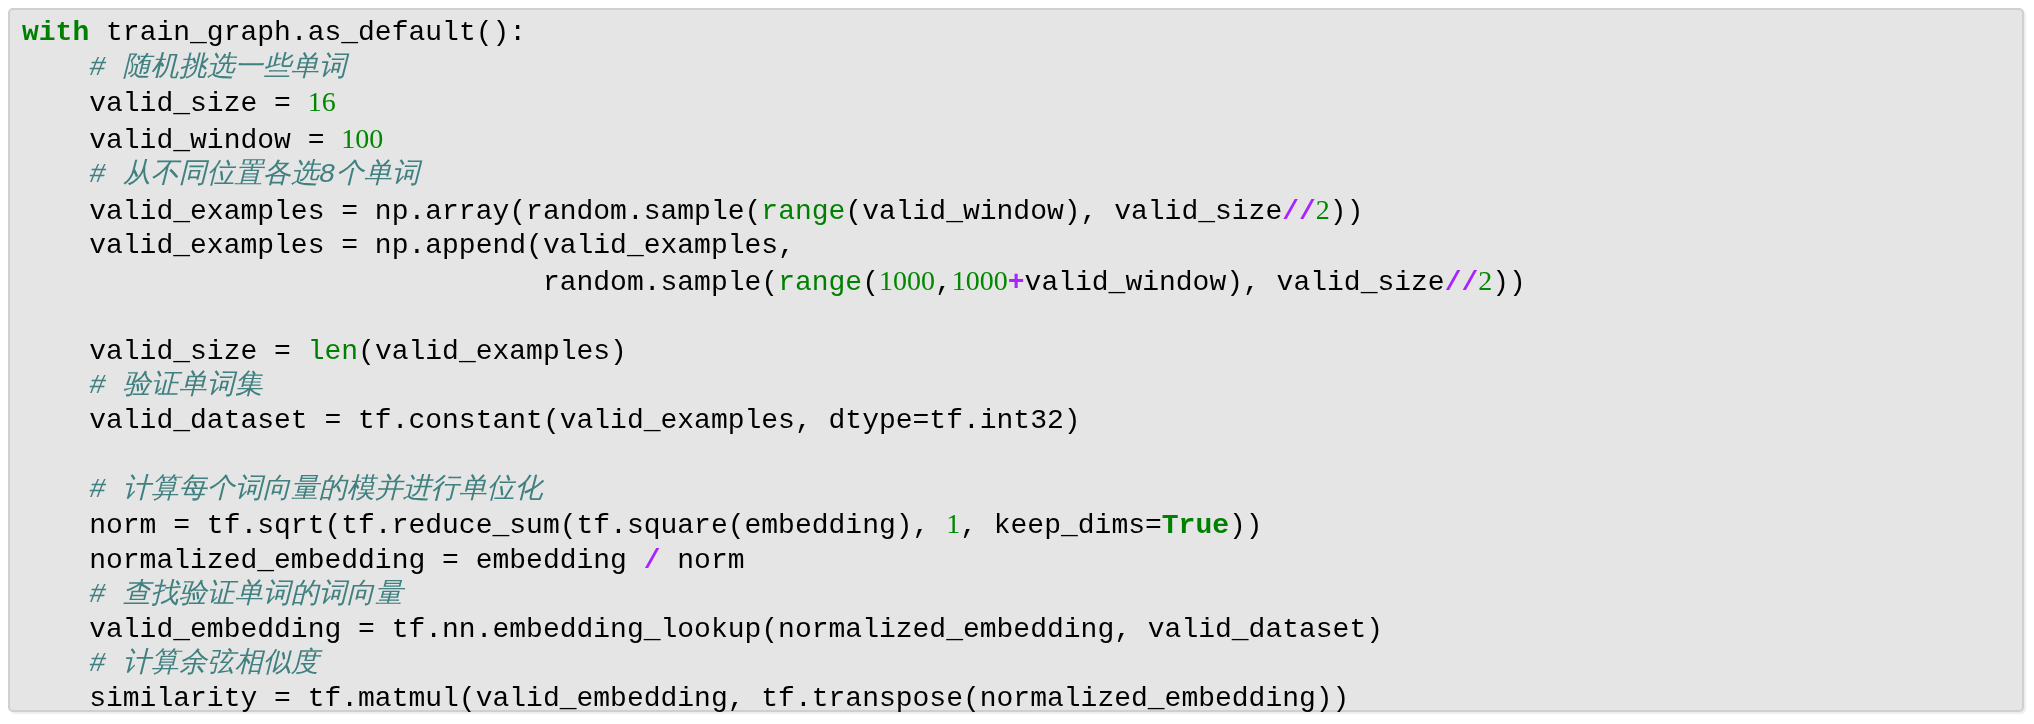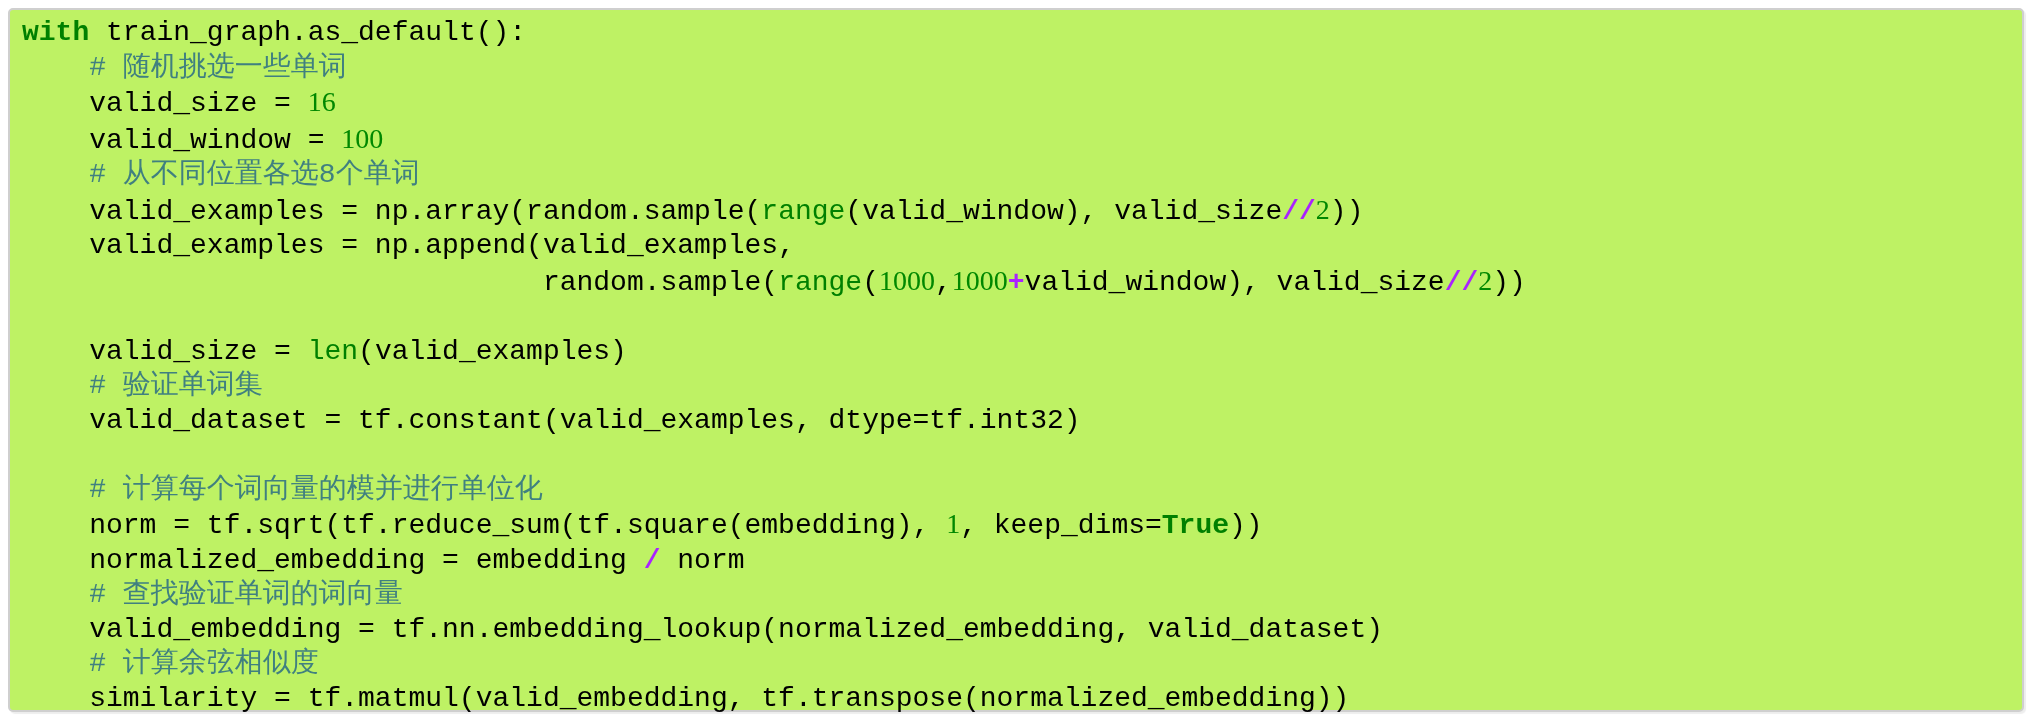--- a/index.html
+++ b/index.html
@@ -10,21 +10,21 @@
     height: 724px;
     overflow: hidden;
     font-family: "Liberation Sans", sans-serif;
   }
   .code-cell {
     position: absolute;
     left: 8px;
     top: 8px;
     width: 2012px;
     height: 700px;
-    background: #bef264;
+    background: #e5e5e5;
     border: 2px solid #cfcfcf;
     border-radius: 5px;
     box-shadow: 2px 2px 1px rgba(0,0,0,0.07);
     box-sizing: content-box;
     cursor: text;
   }
   pre.code-area {
     margin: 0;
     padding: 6px 0 0 12px;
     font-family: "Liberation Mono", "DejaVu Sans Mono", monospace;
@@ -32,20 +32,20 @@
     line-height: 34.5px;
     color: #000000;
     white-space: pre;
   }
   .code-line { min-height: 34.5px; }
   .tok-p { color: #000000; }
   .tok-k { color: #008000; font-weight: bold; }
   .tok-b { color: #008000; }
   .tok-n { color: #008800; font-family: Liberation Serif, serif; }
   .tok-o { color: #AA22FF; font-weight: bold; }
-  .tok-c { color: #408080; }
+  .tok-c { color: #408080; font-style: italic; }
 </style>
 </head>
 <body>
 
 <div class="code-cell">
   <pre class="code-area"><div class="code-line"><span class="tok-k">with</span><span class="tok-p"> train_graph.as_default():</span></div><div class="code-line"><span class="tok-p">    </span><span class="tok-c"># 随机挑选一些单词</span></div><div class="code-line"><span class="tok-p">    valid_size = </span><span class="tok-n">16</span></div><div class="code-line"><span class="tok-p">    valid_window = </span><span class="tok-n">100</span></div><div class="code-line"><span class="tok-p">    </span><span class="tok-c"># 从不同位置各选8个单词</span></div><div class="code-line"><span class="tok-p">    valid_examples = np.array(random.sample(</span><span class="tok-b">range</span><span class="tok-p">(valid_window), valid_size</span><span class="tok-o">//</span><span class="tok-n">2</span><span class="tok-p">))</span></div><div class="code-line"><span class="tok-p">    valid_examples = np.append(valid_examples,</span></div><div class="code-line"><span class="tok-p">                               random.sample(</span><span class="tok-b">range</span><span class="tok-p">(</span><span class="tok-n">1000</span><span class="tok-p">,</span><span class="tok-n">1000</span><span class="tok-o">+</span><span class="tok-p">valid_window), valid_size</span><span class="tok-o">//</span><span class="tok-n">2</span><span class="tok-p">))</span></div><div class="code-line">&nbsp;</div><div class="code-line"><span class="tok-p">    valid_size = </span><span class="tok-b">len</span><span class="tok-p">(valid_examples)</span></div><div class="code-line"><span class="tok-p">    </span><span class="tok-c"># 验证单词集</span></div><div class="code-line"><span class="tok-p">    valid_dataset = tf.constant(valid_examples, dtype=tf.int32)</span></div><div class="code-line">&nbsp;</div><div class="code-line"><span class="tok-p">    </span><span class="tok-c"># 计算每个词向量的模并进行单位化</span></div><div class="code-line"><span class="tok-p">    norm = tf.sqrt(tf.reduce_sum(tf.square(embedding), </span><span class="tok-n">1</span><span class="tok-p">, keep_dims=</span><span class="tok-k">True</span><span class="tok-p">))</span></div><div class="code-line"><span class="tok-p">    normalized_embedding = embedding </span><span class="tok-o">/</span><span class="tok-p"> norm</span></div><div class="code-line"><span class="tok-p">    </span><span class="tok-c"># 查找验证单词的词向量</span></div><div class="code-line"><span class="tok-p">    valid_embedding = tf.nn.embedding_lookup(normalized_embedding, valid_dataset)</span></div><div class="code-line"><span class="tok-p">    </span><span class="tok-c"># 计算余弦相似度</span></div><div class="code-line"><span class="tok-p">    similarity = tf.matmul(valid_embedding, tf.transpose(normalized_embedding))</span></div></pre>
 </div>
 
 </body></html>

